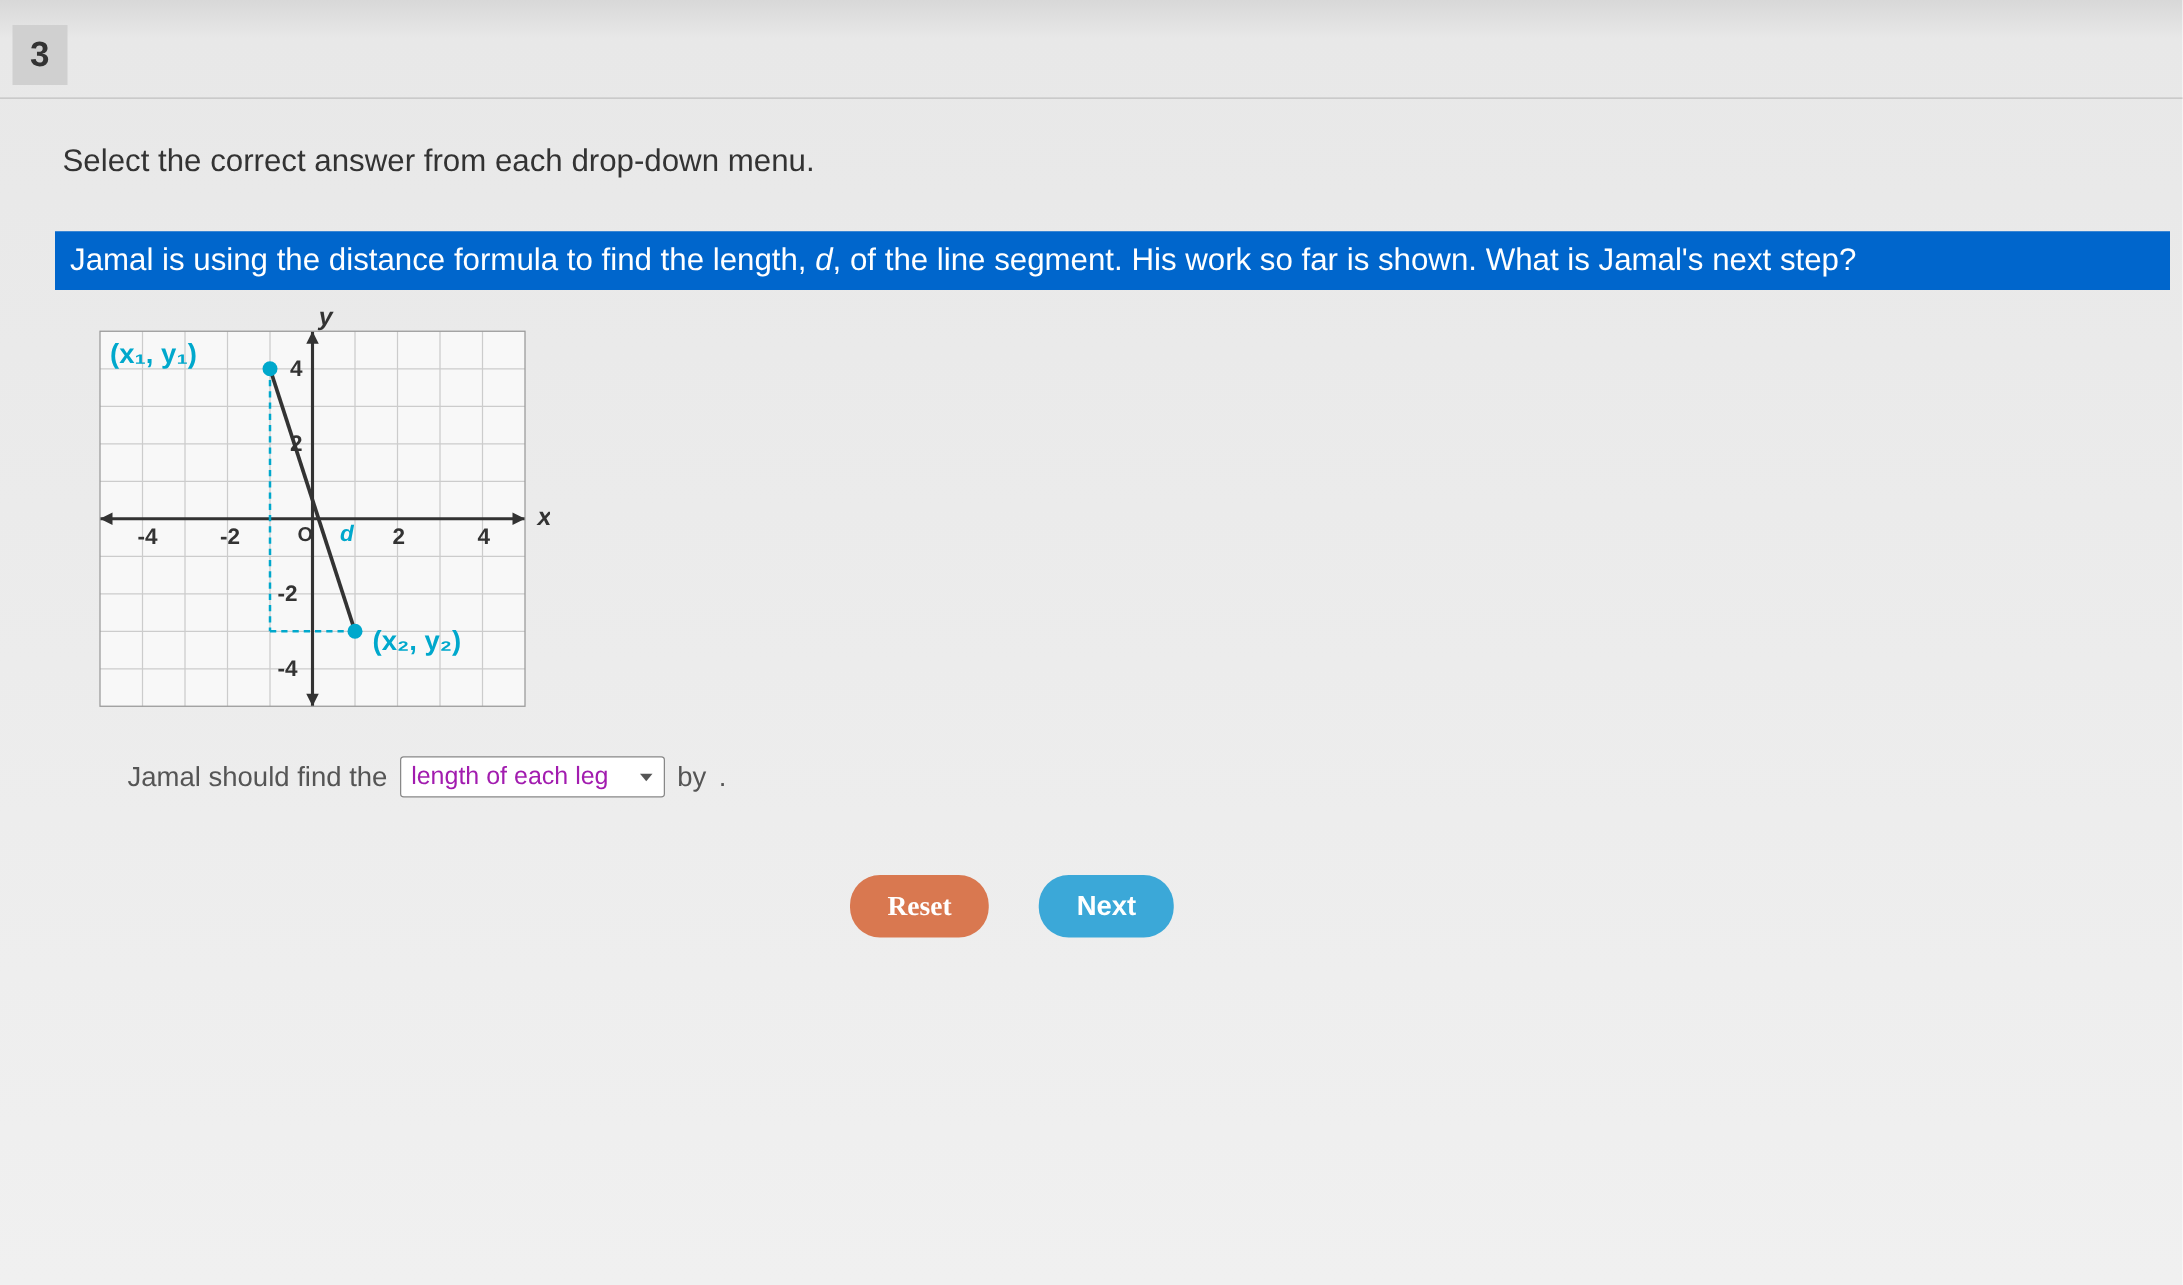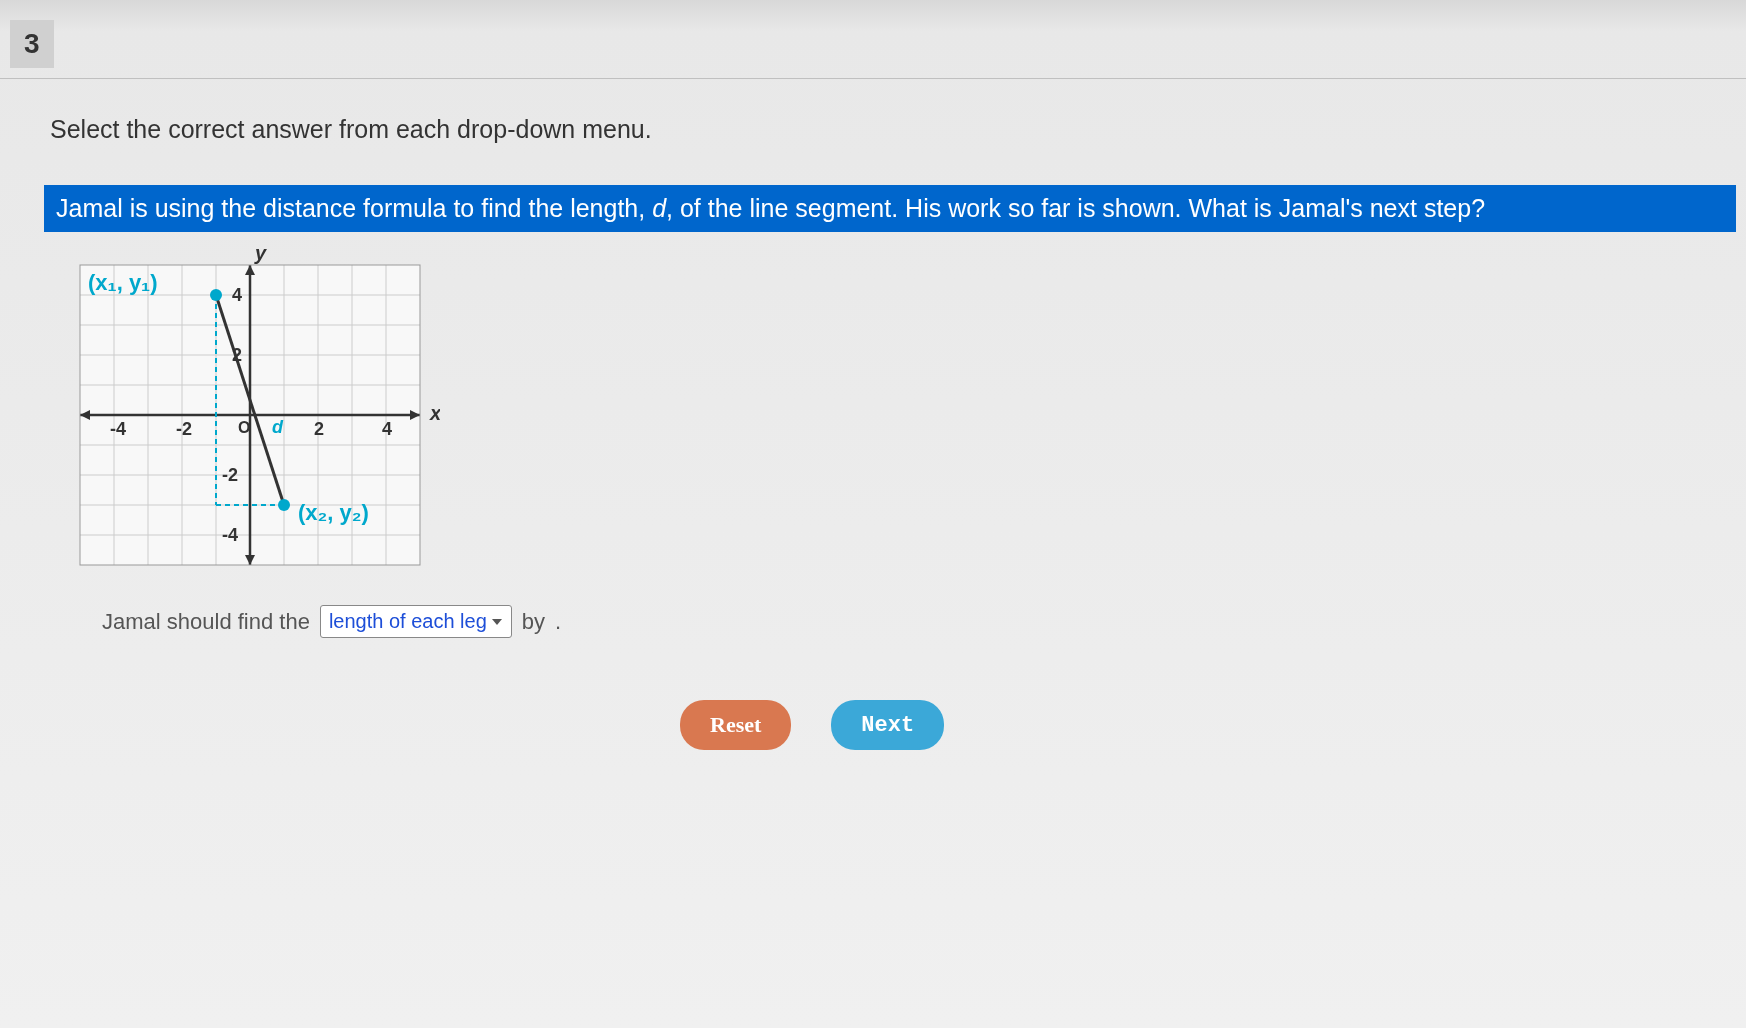--- a/index.html
+++ b/index.html
@@ -72,25 +72,25 @@
       gap: 10px;
       font-size: 22px;
       color: #555;
       margin-left: 32px;
     }
     .dropdown {
       border: 1px solid #888;
       background: #fff;
       padding: 4px 8px;
       font-size: 20px;
-      color: #1d4ed8;
+      color: #a21caf;
       border-radius: 3px;
       display: flex;
       align-items: center;
-      gap: 4px;
+      gap: 24px;
       cursor: pointer;
     }
     .dropdown.bordered {
       border: 2px solid #333;
       border-radius: 6px;
     }
     .chevron {
       width: 12px;
       height: 12px;
       display: inline-block;
@@ -110,21 +110,20 @@
       font-weight: bold;
       color: #fff;
       cursor: pointer;
     }
     .btn-reset {
       background: #d97850;
       font-family: Liberation Serif, serif;
     }
     .btn-next {
       background: #3ba8d8;
-      font-family: Liberation Mono, monospace;
     }
     .italic {
       font-style: italic;
     }
   </style>
 </head>
 <body>
 
 <div class="question-number">3</div>
 

